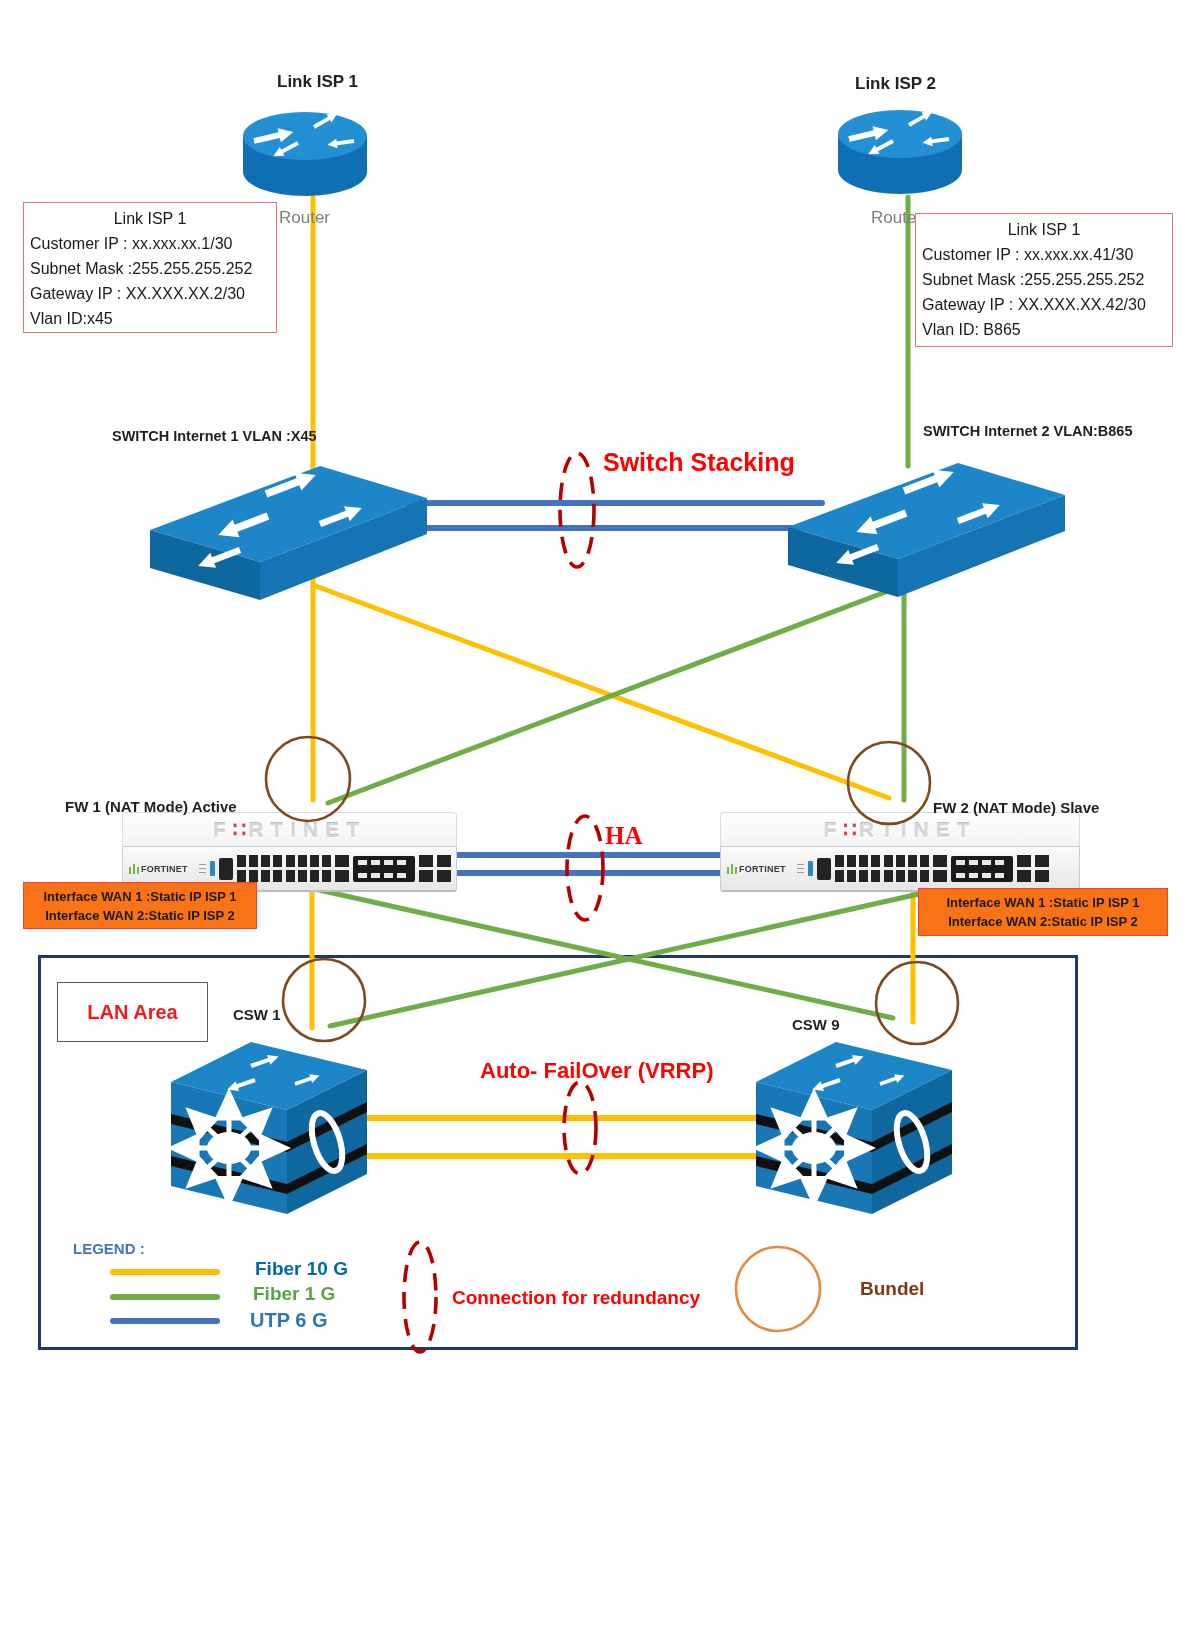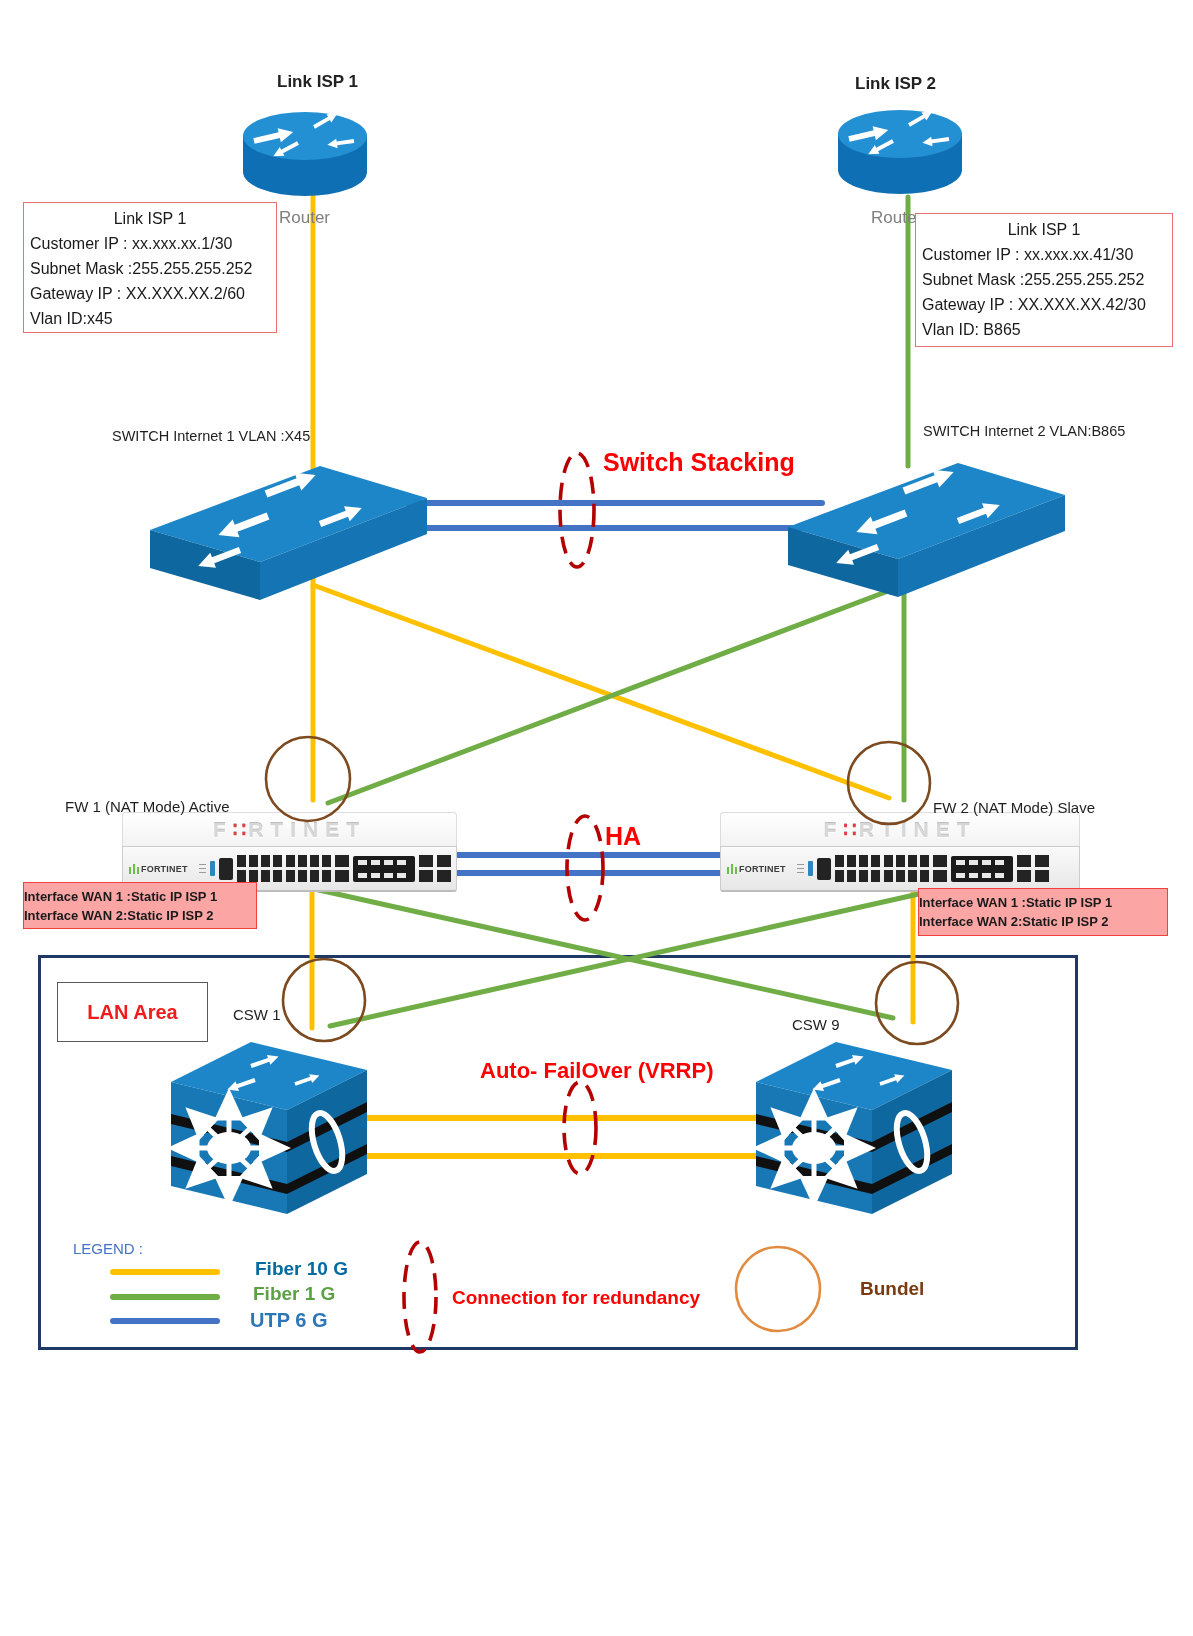--- a/index.html
+++ b/index.html
@@ -3,32 +3,32 @@
 <meta charset="utf-8">
 <style>
   html,body{margin:0;padding:0;background:#ffffff;}
   #canvas{
     position:relative; width:1193px; height:1636px; background:#ffffff;
     outline:1px solid #d8d8d8; overflow:hidden;
     font-family:"Liberation Sans", sans-serif; color:#1a1a1a;
   }
   .abs{position:absolute;}
   svg.layer{position:absolute; left:0; top:0; width:1193px; height:1636px; pointer-events:none;}
-  .lbl{position:absolute; font-weight:normal; font-size:15px; color:#1f1f1f; white-space:nowrap;}
+  .lbl{position:absolute; font-weight:bold; font-size:15px; color:#1f1f1f; white-space:nowrap;}
   .title-lbl{position:absolute; font-weight:600; font-size:17px; color:#222; white-space:nowrap;}
   .router-lbl{position:absolute; font-size:17px; color:#7f7f7f; white-space:nowrap;}
   .red-big{position:absolute; font-weight:bold; color:#ff0000; white-space:nowrap;}
   .info-box{
     position:absolute; background:#fff; border:1.6px solid #e87272;
     font-size:16px; line-height:25px; padding:3px 6px 4px 6px; box-sizing:border-box;
   }
   .info-box .ib-title{text-align:center; font-weight:500;}
   .iface-box{
-    position:absolute; background:#fca5a5; border:1.6px solid #f04040;
-    font-size:13px; font-weight:bold; line-height:19px; text-align:left;
+    position:absolute; background:#f97316; border:1.6px solid #f04040;
+    font-size:13px; font-weight:bold; line-height:19px; text-align:center;
     padding-top:4px; box-sizing:border-box;
   }
   #lan-box{position:absolute; left:38px; top:955px; width:1040px; height:395px;
     border:3px solid #1f3864; box-sizing:border-box; background:transparent;}
   #lan-label{position:absolute; left:57px; top:982px; width:151px; height:60px;
     border:1.6px solid #5a5a5a; box-sizing:border-box; display:flex; align-items:center; justify-content:center;
     font-size:20px; font-weight:bold; color:#ee1c1c; background:#fff;}
   
   .swatch{position:absolute; width:110px; height:6px; border-radius:3px;}
   .leg-lbl{position:absolute; font-weight:bold; font-size:19px; white-space:nowrap;}
@@ -244,38 +244,38 @@
 
   <div class="title-lbl" style="left:277px; top:72px;">Link ISP 1</div>
   <div class="title-lbl" style="left:855px; top:74px;">Link ISP 2</div>
   <div class="router-lbl" style="left:279px; top:208px;">Router</div>
   <div class="router-lbl" style="left:871px; top:208px;">Router</div>
 
   <div class="info-box" style="left:23px; top:202px; width:254px; height:131px;">
     <div class="ib-title">Link ISP 1</div>
     <div>Customer IP : xx.xxx.xx.1/30</div>
     <div>Subnet Mask :255.255.255.252</div>
-    <div>Gateway IP : XX.XXX.XX.2/60</div>
+    <div>Gateway IP : XX.XXX.XX.2/30</div>
     <div>Vlan ID:x45</div>
   </div>
   <div class="info-box" style="left:915px; top:213px; width:258px; height:134px;">
     <div class="ib-title">Link ISP 1</div>
     <div>Customer IP : xx.xxx.xx.41/30</div>
     <div>Subnet Mask :255.255.255.252</div>
     <div>Gateway IP : XX.XXX.XX.42/30</div>
     <div>Vlan ID: B865</div>
   </div>
 
   <div class="lbl" style="left:112px; top:428px; font-size:14.5px;">SWITCH Internet 1 VLAN :X45</div>
   <div class="lbl" style="left:923px; top:423px; font-size:14.5px;">SWITCH Internet 2 VLAN:B865</div>
   <div class="red-big" style="left:603px; top:448px; font-size:25px;">Switch Stacking</div>
 
   <div class="lbl" style="left:65px; top:798px;">FW 1 (NAT Mode) Active</div>
   <div class="lbl" style="left:933px; top:799px;">FW 2 (NAT Mode) Slave</div>
-  <div class="red-big" style="left:605px; top:822px; font-size:25px;">HA</div>
+  <div class="red-big" style="left:605px; top:822px; font-size:25px;font-family:Liberation Serif, serif;">HA</div>
 
   <div class="iface-box" style="left:23px; top:882px; width:234px; height:47px;">
     <div>Interface WAN 1 :Static IP ISP 1</div>
     <div>Interface WAN 2:Static IP ISP 2</div>
   </div>
   <div class="iface-box" style="left:918px; top:888px; width:250px; height:48px;">
     <div>Interface WAN 1 :Static IP ISP 1</div>
     <div>Interface WAN 2:Static IP ISP 2</div>
   </div>
 

